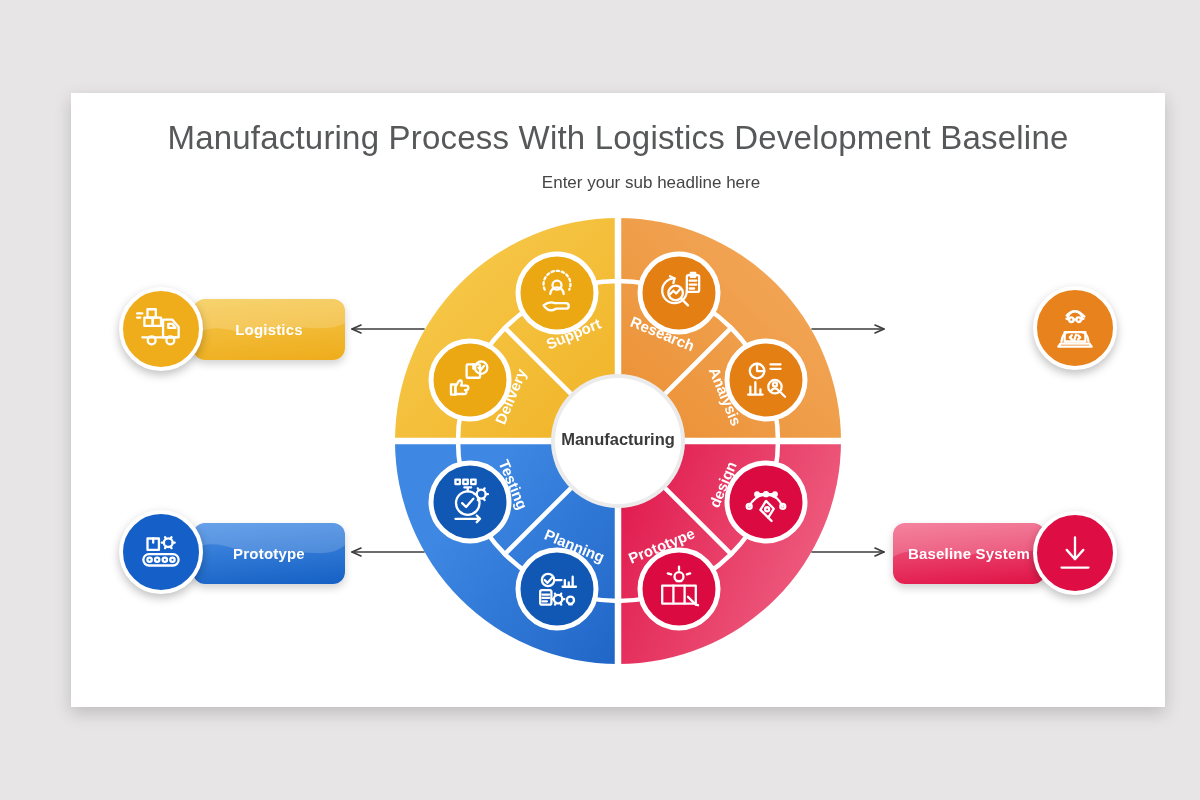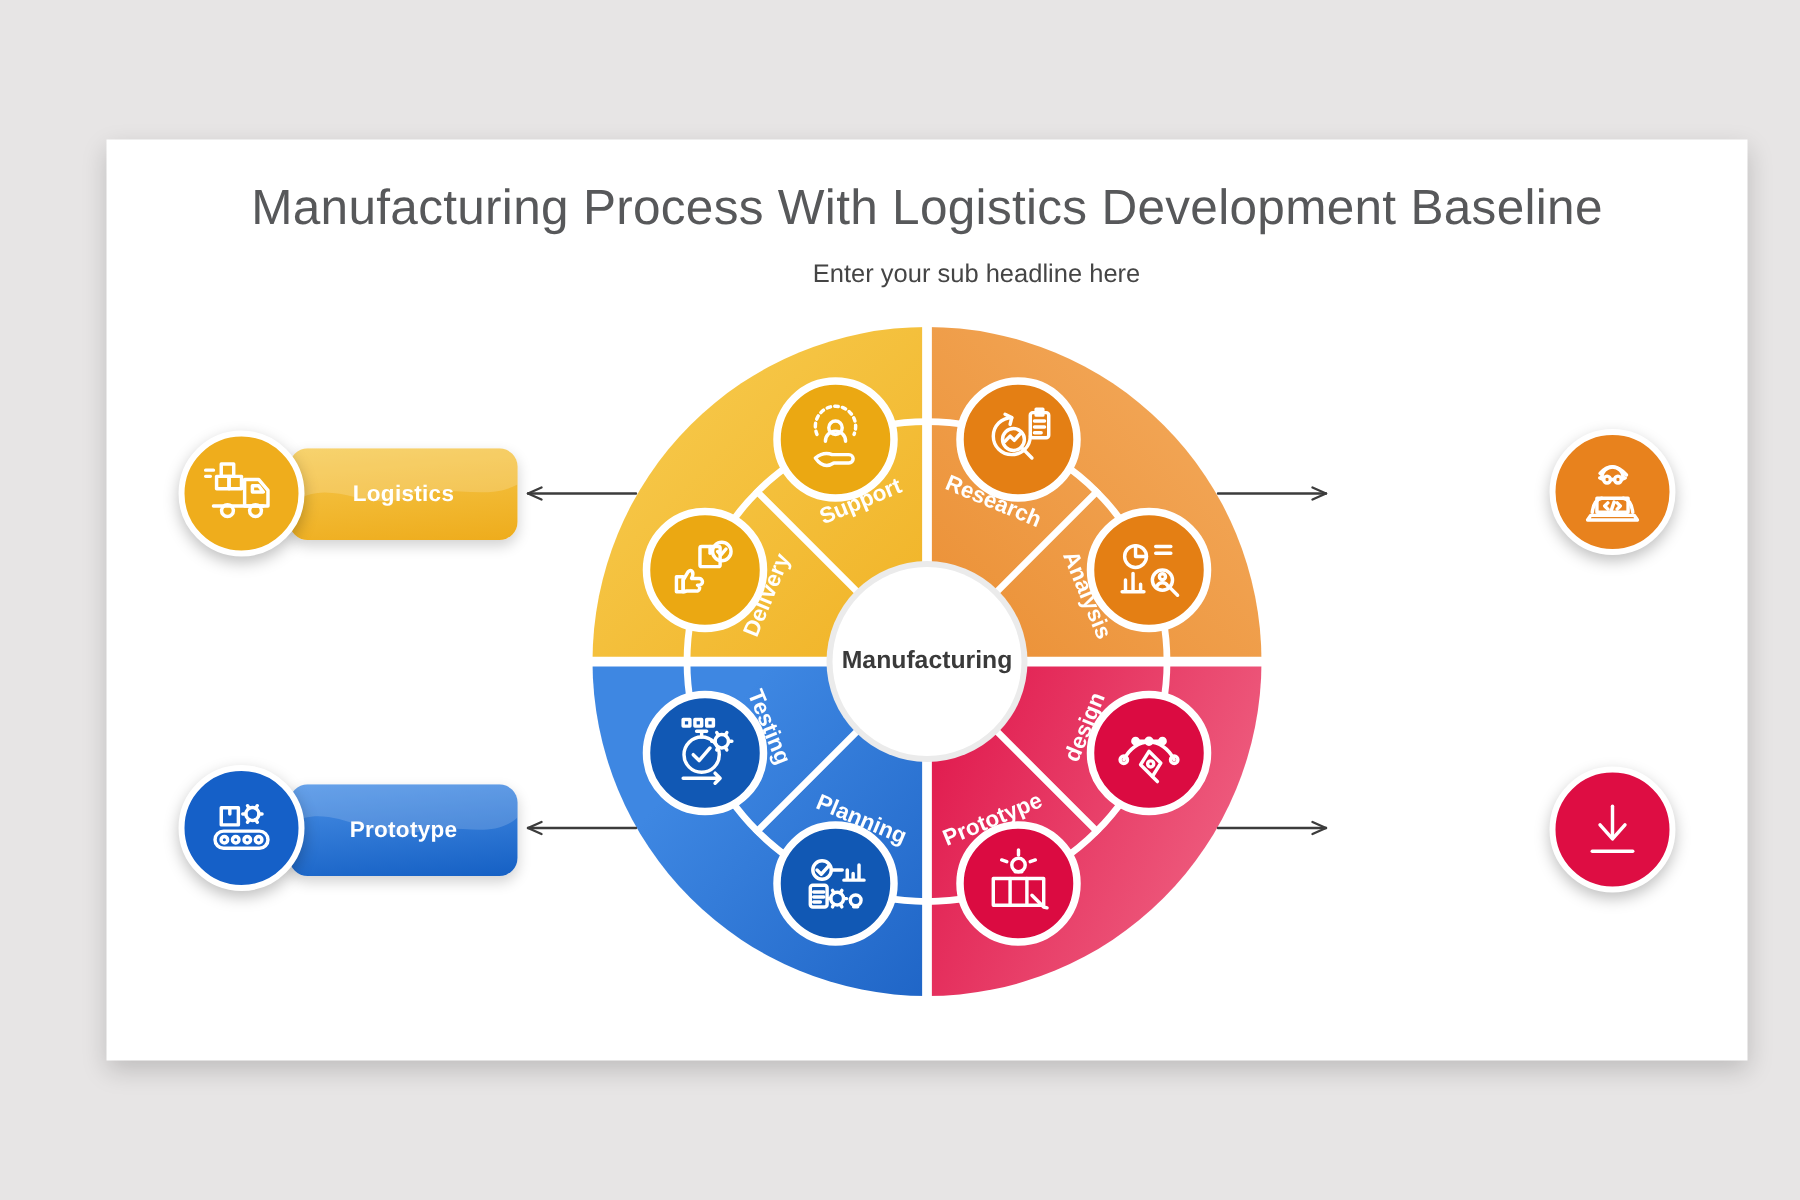--- a/index.html
+++ b/index.html
@@ -301,19 +301,25 @@
       <path d="M0,26 C30,10 56,40 84,32 C110,24 134,38 152,22 L152,0 L0,0 Z" fill="#ffffff" opacity="0.16"></path>
     </svg>
     <span class="pill-label">Prototype</span>
   </div>
   <div class="badge badge-production">
     <svg viewBox="-26 -26 52 52">
         <use href="#i-conveyor"></use>
       </svg>
   </div>
 
+  <div class="pill pill-baseline">
+    <svg class="wave" viewBox="0 0 152 61" preserveAspectRatio="none">
+      <path d="M0,34 C26,18 52,42 78,32 C104,22 132,34 152,24 L152,0 L0,0 Z" fill="#ffffff" opacity="0.18"></path>
+    </svg>
+    <span class="pill-label">Baseline System</span>
+  </div>
   <div class="badge badge-baseline">
     <svg viewBox="-26 -26 52 52">
         <use href="#i-download"></use>
       </svg>
   </div>
 
 </div>
 
 </body></html>

